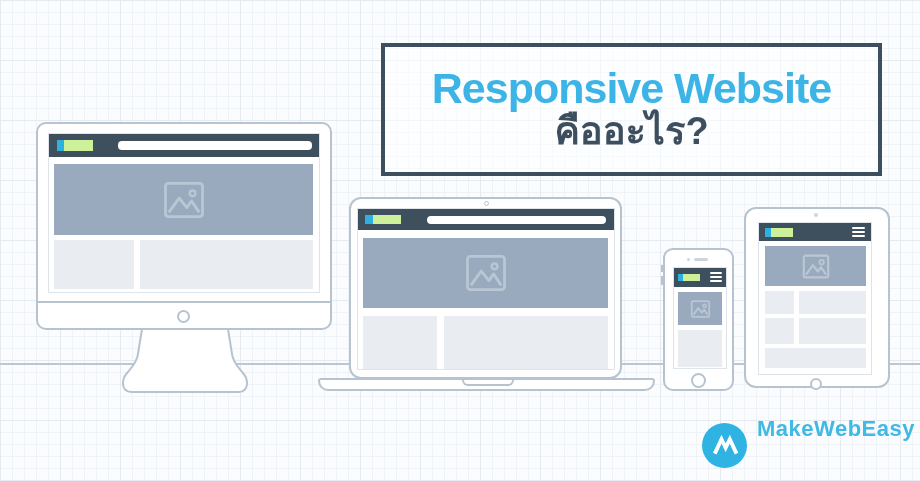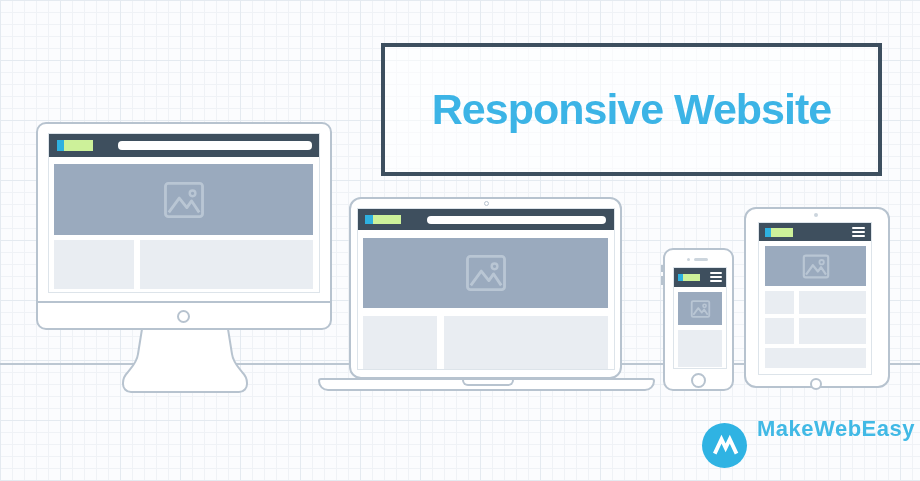--- a/index.html
+++ b/index.html
@@ -59,20 +59,21 @@
 </style>
 </head>
 <body>
 
 <div class="stage">
 
   <div class="abs floor"></div>
 
   <div class="abs title-box">
     <div class="title-line1">Responsive Website</div>
+    <div class="title-line2">คืออะไร?</div>
   </div>
 
   <div>
 
     <svg class="abs device" style="left:122px; top:328px;" width="126" height="65" viewBox="0 0 126 65">
       <path d="M20 1 L16 26 C15 34 10 39 6 44 C2 48 1 51 1 55 L1 56 C1 60 4 64 9 64 L117 64 C122 64 125 60 125 56 L125 55 C125 51 124 48 120 44 C116 39 111 34 110 26 L106 1 Z" fill="#ffffff" stroke="#b7c3cf" stroke-width="2"></path>
     </svg>
     <div class="abs device shell" style="left:36px; top:122px; width:296px; height:208px; border-radius:10px;"></div>
     <div class="abs device" style="left:38px; top:301px; width:292px; height:2px; background:#b7c3cf;"></div>
     <div class="abs device outline-circle" style="left:177px; top:310px; width:13px; height:13px;"></div>

